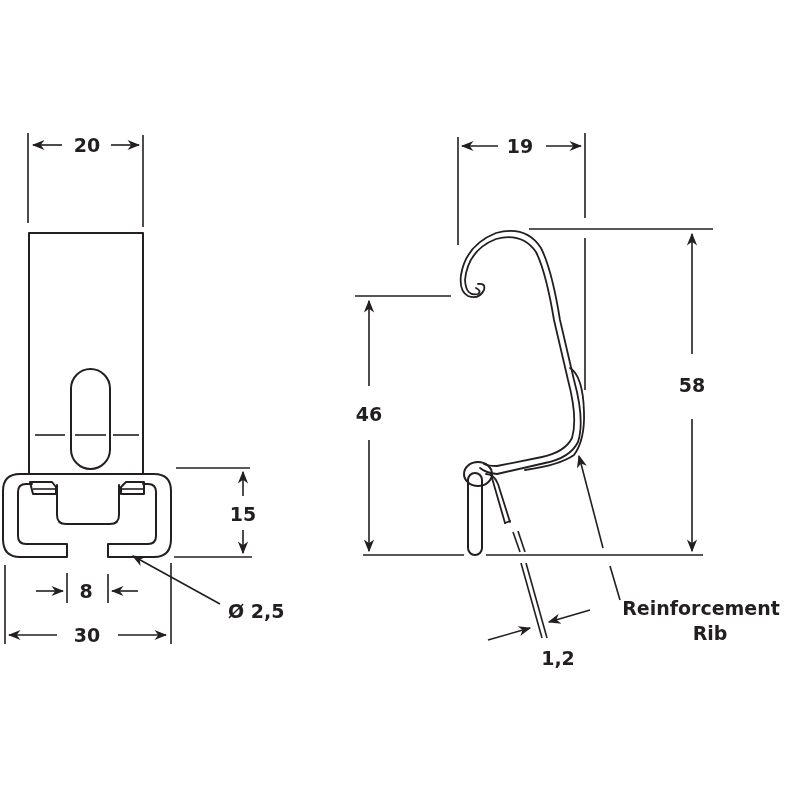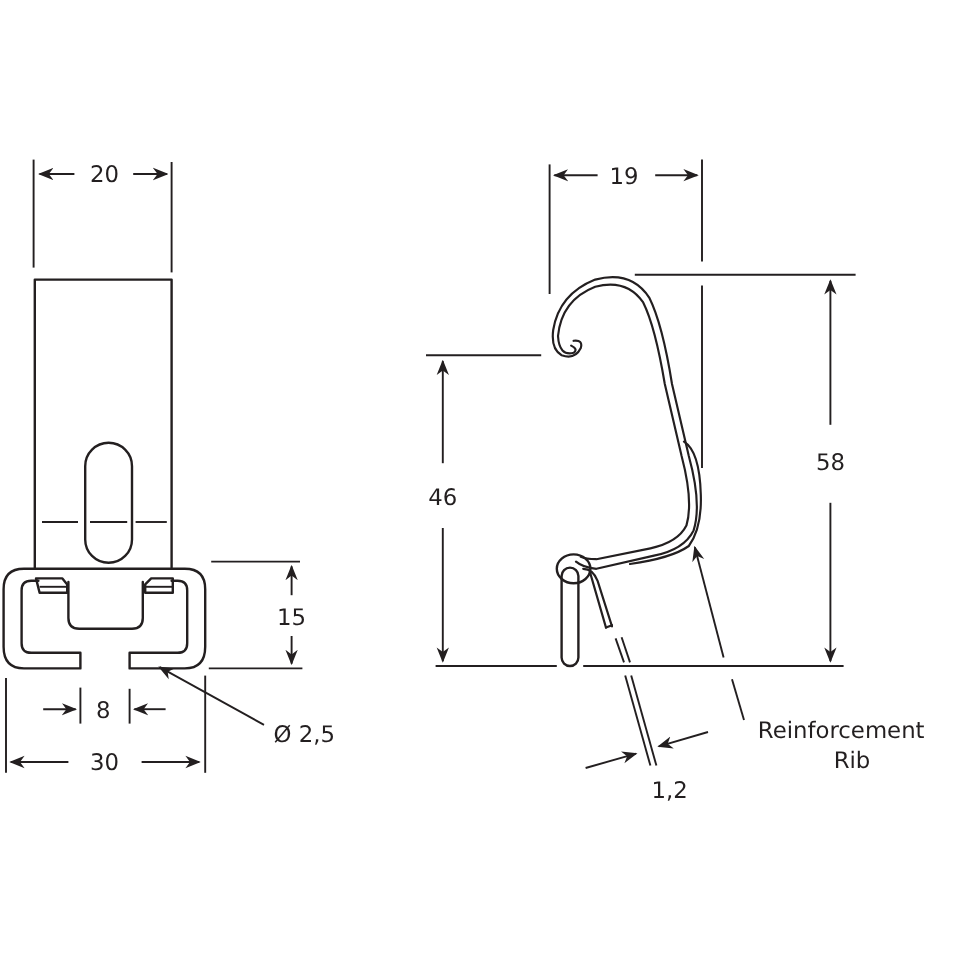--- a/index.html
+++ b/index.html
@@ -1,17 +1,17 @@
 <!DOCTYPE html>
 <html><head>
   <meta charset="utf-8">
   <style>
     html, body { margin: 0; padding: 0; background: #ffffff; }
     body { width: 800px; height: 800px; overflow: hidden; }
-    .canvas { position: relative; width: 800px; height: 585px; }
+    .canvas { position: relative; width: 800px; height: 585px; font-weight: bold; }
     svg { position: absolute; left: 0; top: 0; }
     .ln { stroke: #231f20; stroke-width: 2; fill: none; stroke-linecap: round; stroke-linejoin: round; }
     .thin { stroke: #231f20; stroke-width: 1.6; fill: none; }
     .wire { stroke: #231f20; stroke-width: 1.8; fill: none; stroke-linecap: round; stroke-linejoin: round; }
     .lbl { font-family: "DejaVu Sans", sans-serif; font-size: 19px; fill: #231f20; }
   </style>
 </head>
 <body>
 
 <div class="canvas">

